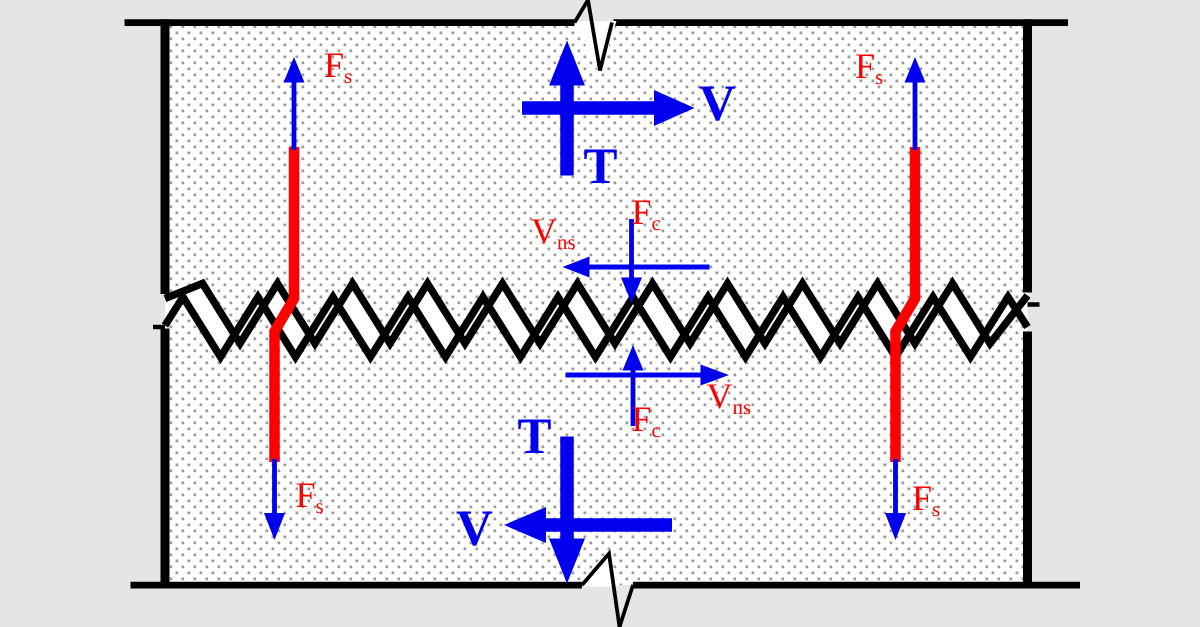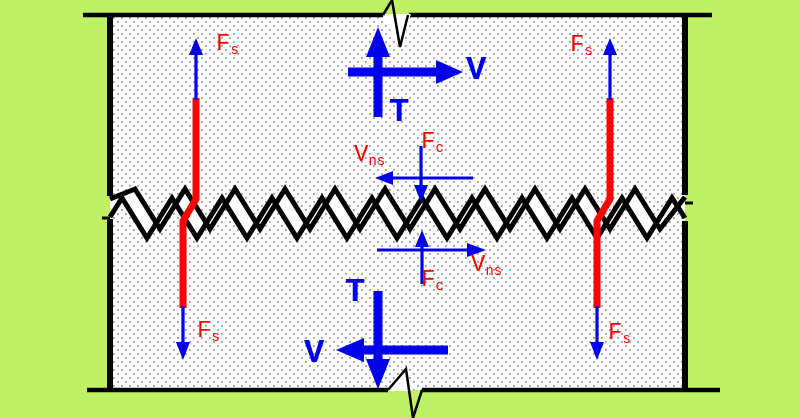--- a/index.html
+++ b/index.html
@@ -3,22 +3,22 @@
 <meta charset="utf-8">
 <style>
   :root{
     --arrow-blue:#0000ee;
     --label-red:#ff0000;
     --outline-black:#000000;
     --dot-gray:#999999;
   }
   html,body{margin:0;padding:0;background:#ffffff;}
   #stage{
-    position:relative;width:800px;height:418px;background:#bef264;overflow:hidden;
-    font-family:Liberation Mono, monospace;
+    position:relative;width:800px;height:418px;background:#e5e5e5;overflow:hidden;
+    font-family:Liberation Serif, serif;
   }
   #stage svg{position:absolute;left:0;top:0;}
   .stroke-black{stroke:var(--outline-black);fill:none;}
   .stroke-blue{stroke:var(--arrow-blue);fill:none;}
   .stroke-red{stroke:var(--label-red);fill:none;}
   .fill-blue{fill:var(--arrow-blue);stroke:none;}
   .fill-white{fill:#ffffff;stroke:none;}
   .dot{fill:var(--dot-gray);}
   .lbl{position:absolute;line-height:1;white-space:nowrap;}
   .lbl.red{color:var(--label-red);font-size:24px;font-weight:normal;}

